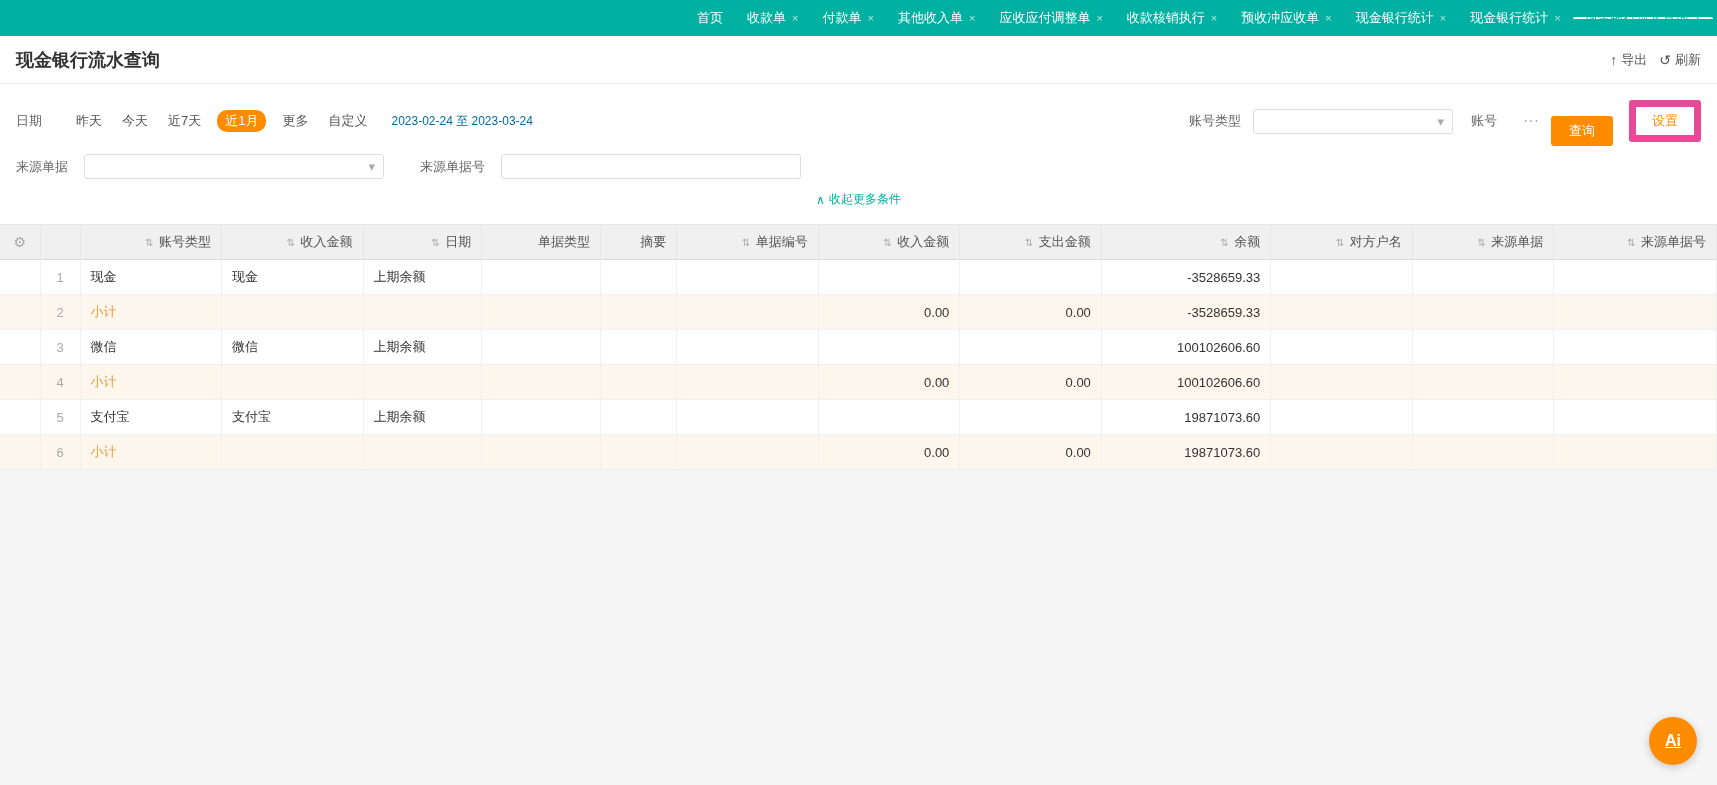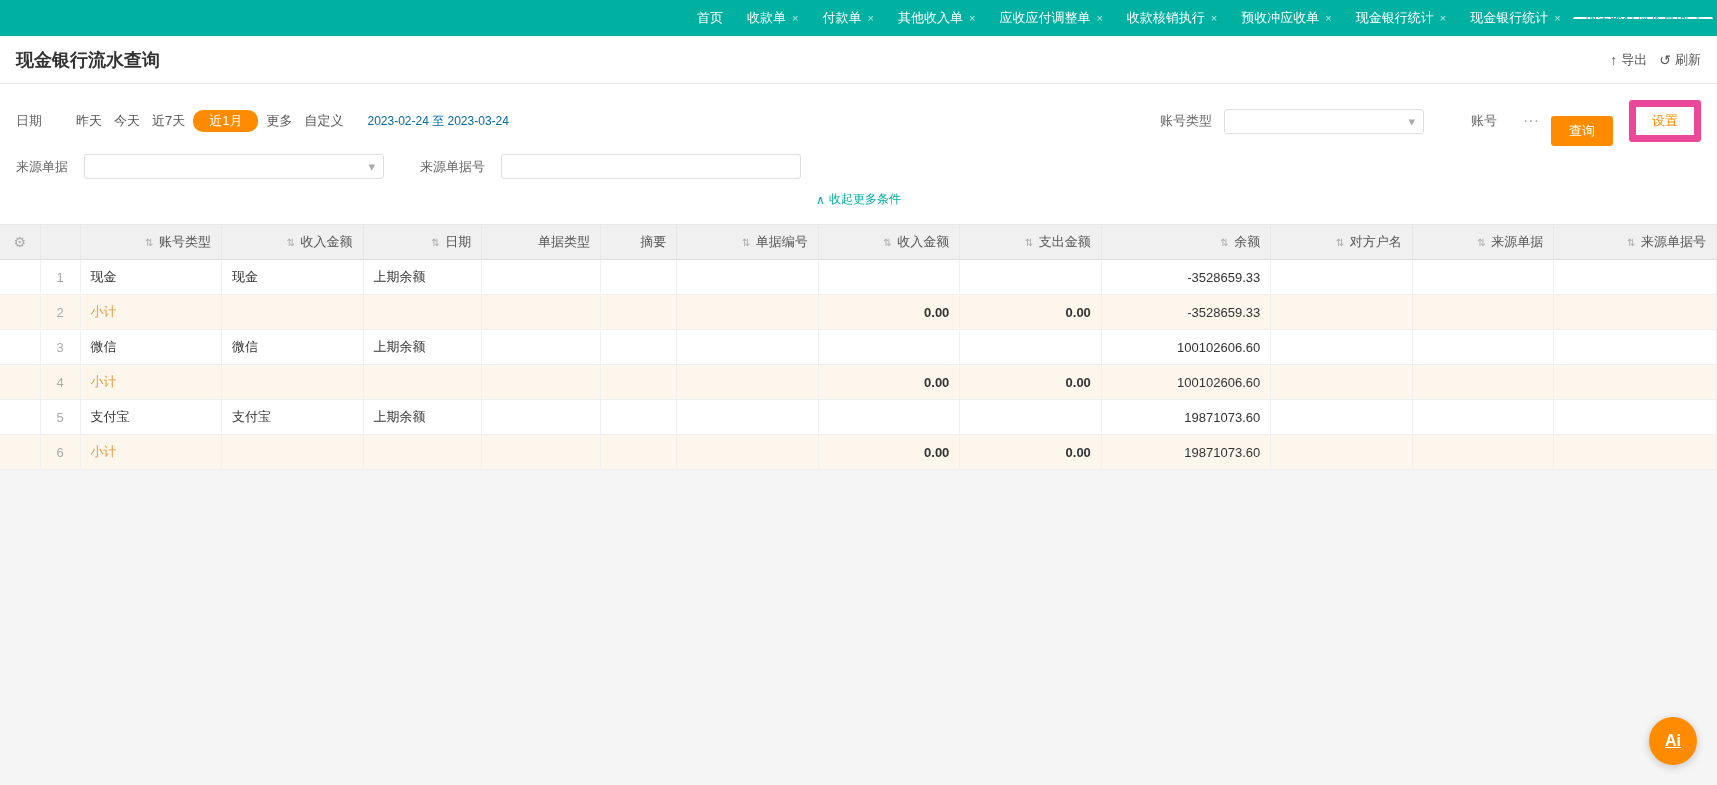--- a/index.html
+++ b/index.html
@@ -79,33 +79,33 @@
     }
     .filter-label {
       color: #666;
       font-size: 13px;
       white-space: nowrap;
       min-width: 40px;
     }
     .date-shortcuts {
       display: flex;
       align-items: center;
-      gap: 4px;
+      gap: 12px;
     }
     .date-shortcut {
       color: #555;
       cursor: pointer;
       font-size: 13px;
       padding: 2px 4px;
     }
     .date-shortcut.active {
       background: #ff8c00;
       color: #fff;
       border-radius: 10px;
-      padding: 2px 16px;
+      padding: 2px 8px;
     }
     .date-range {
       color: #0369a1;
       font-size: 12px;
       margin-left: 4px;
     }
     .filter-select {
       display: flex;
       align-items: center;
       border: 1px solid #ddd;
@@ -203,21 +203,20 @@
       background: #fdf6ec;
     }
     tbody td {
       padding: 8px 10px;
       color: #333;
       border-right: 1px solid #f0f0f0;
       white-space: nowrap;
     }
     td.number {
       text-align: right;
-      font-weight: bold;
     }
     td.negative {
       text-align: right;
       color: #333;
     }
     td.row-num {
       color: #aaa;
       text-align: center;
       width: 40px;
     }
@@ -302,21 +301,21 @@
       <span class="date-shortcut">自定义</span>
     </div>
     <span class="date-range">2023-02-24 至 2023-03-24</span>
 
     <div style="margin-left: auto; display:flex; align-items:center; gap:12px;">
       <span class="filter-label">账号类型</span>
       <div class="filter-select" style="min-width:200px;">
         <span style="flex:1; color:#bbb;"></span>
         <span class="arrow">▾</span>
       </div>
-      <span class="filter-label" style="margin-left:35px;">账号</span>
+      <span class="filter-label" style="margin-left:6px;">账号</span>
       <div class="filter-dots">···</div>
       <button class="query-btn">查询</button>
     </div>
     <button class="settings-btn">设置</button>
   </div>
 
   <div class="filter-row">
     <span class="filter-label">来源单据</span>
     <div class="filter-select" style="min-width:300px;">
       <span style="flex:1; color:#bbb;"></span>

